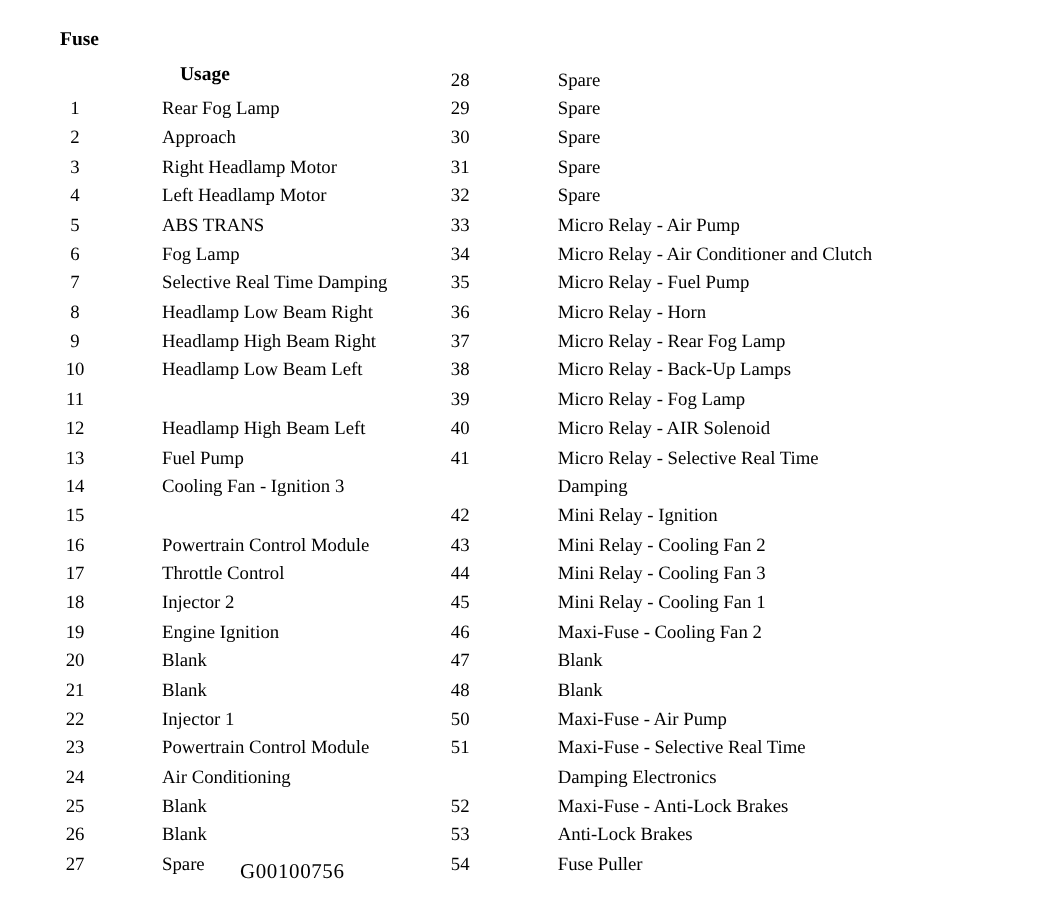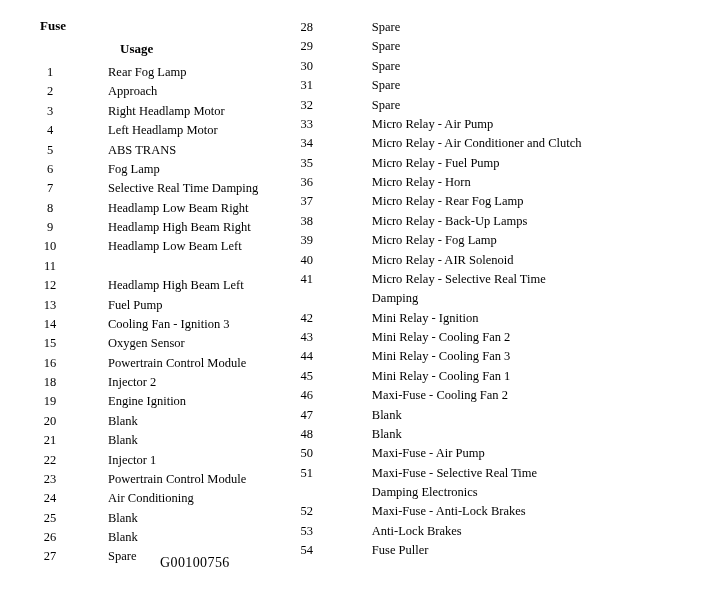--- a/index.html
+++ b/index.html
@@ -23,20 +23,21 @@
   .col {
     display: flex;
     flex-direction: column;
   }
   .col.left {
     width: 300px;
   }
   .col.right {
     width: 360px;
     padding-left: 10px;
+    justify-content: flex-end;
   }
   .header-row {
     display: flex;
     flex-direction: row;
     font-weight: bold;
     font-size: 13px;
     margin-bottom: 6px;
   }
   .header-row .h-fuse {
     width: 80px;
@@ -144,27 +145,30 @@
           <div class="row">
             <span class="num">13</span>
             <span class="usage">Fuel Pump</span>
           </div>
           <div class="row">
             <span class="num">14</span>
             <span class="usage">Cooling Fan - Ignition 3</span>
           </div>
           <div class="row">
             <span class="num">15</span>
-            <span class="usage">Oxygen Sensor</span>
           </div>
           <div class="row">
             <span class="num">16</span>
             <span class="usage">Powertrain Control Module</span>
           </div>
           <div class="row">
+            <span class="num">17</span>
+            <span class="usage">Throttle Control</span>
+          </div>
+          <div class="row">
             <span class="num">18</span>
             <span class="usage">Injector 2</span>
           </div>
           <div class="row">
             <span class="num">19</span>
             <span class="usage">Engine Ignition</span>
           </div>
           <div class="row">
             <span class="num">20</span>
             <span class="usage">Blank</span>

